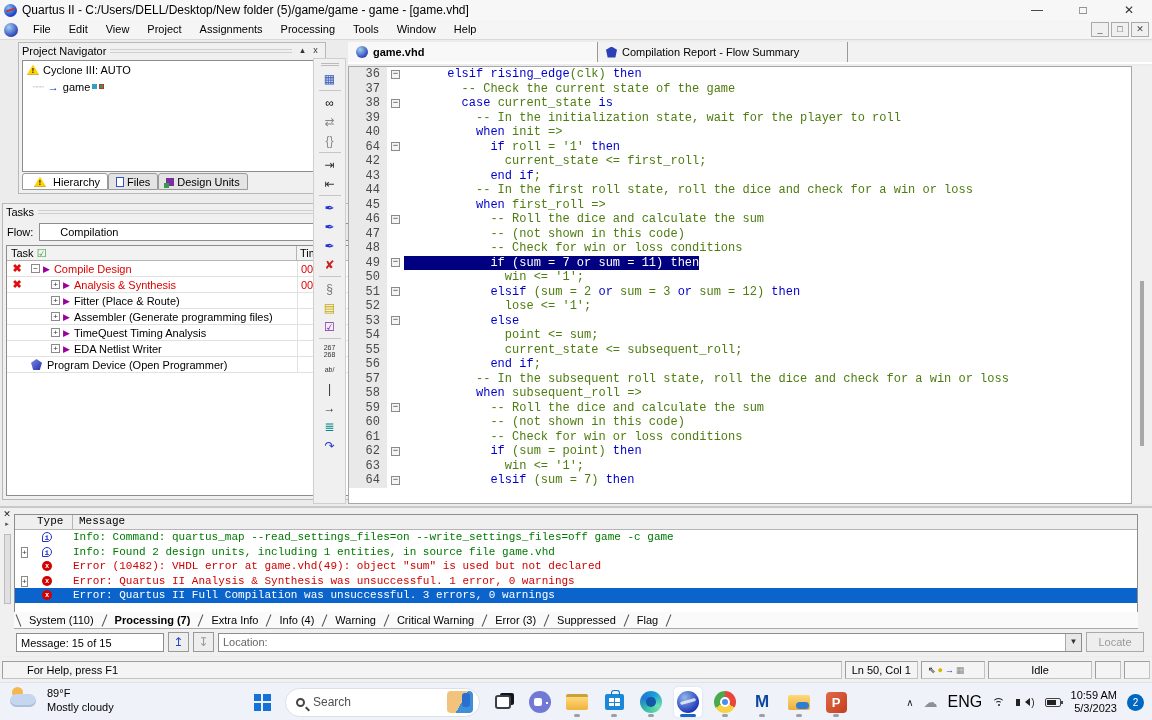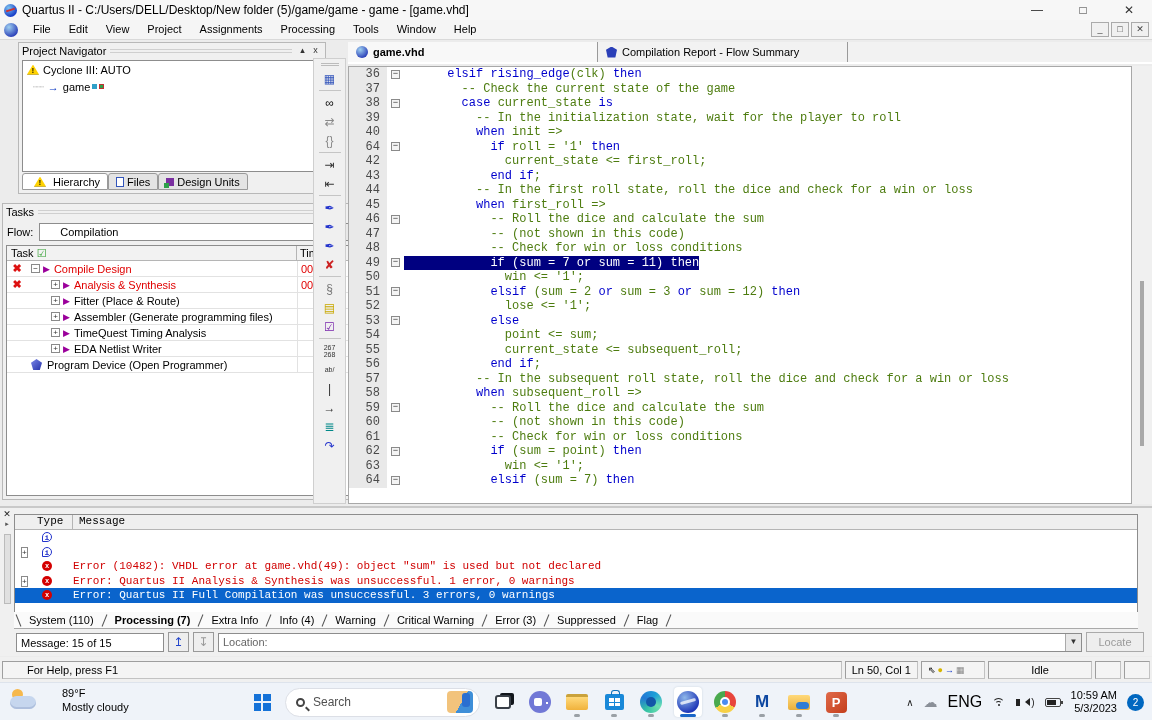--- a/index.html
+++ b/index.html
@@ -134,21 +134,21 @@
   
   #statusbar { position:absolute; left:0; top:657px; width:1152px; height:25px; background:#f0f0f0; display:flex; align-items:center; gap:3px; padding:0 2px; }
   .sb-cell { border:1px solid #c2c2c2; border-top-color:#9e9e9e; border-left-color:#9e9e9e; height:18px; line-height:16px; padding:0 6px; background:#f4f4f4; }
   #sb-help { flex:1;padding-left:24px; }
   #sb-icons { width:64px; display:flex; align-items:center; gap:2px; font-size:9px; }
   #sb-idle { width:104px; text-align:center; }
   .sb-mini { width:26px; }
 
   
   #taskbar { position:absolute; left:0; top:682px; width:1152px; height:38px; background:#eff3f9; border-top:1px solid #dde3ec; }
-  #weather { position:absolute; left:10px; top:3px; display:flex; align-items:center; gap:22px; }
+  #weather { position:absolute; left:10px; top:3px; display:flex; gap:7px; }
   #weather-ic { width:30px; height:24px; position:relative; }
   #weather-ic::before { content:""; position:absolute; left:2px; top:1px; width:11px; height:11px; border-radius:50%; background:#f6b84c; }
   #weather-ic::after { content:""; position:absolute; left:0px; top:8px; width:26px; height:13px; border-radius:8px; background:#c6d6ee;
     box-shadow:inset 0 -2px 0 #aebfdd; }
   #weather-text { font-size:11px; line-height:14px; }
   #tb-center { position:absolute; left:248px; top:0; height:38px; display:flex; align-items:center; gap:9px; }
   .tb-app { width:28px; height:30px; display:flex; align-items:center; justify-content:center; position:relative; border-radius:4px; }
   .tb-app.open::after { content:""; position:absolute; bottom:0px; left:11px; width:6px; height:3px; border-radius:2px; background:#9aa0a6; }
   .tb-app.active { background:#fff; box-shadow:0 0 2px #c6d0dc; }
   .tb-app.active::after { content:""; position:absolute; bottom:0px; left:6px; width:16px; height:3px; border-radius:2px; background:#1a66c8; }
@@ -434,26 +434,28 @@
     <div id="msg-head">
       <span class="c1">Type</span>
       <span class="c2">Message</span>
     </div>
     <div id="msg-rows">
         <div class="msg-row">
           <span class="exp"></span>
           <span class="mic">
             <span class="info-ic">i</span>
           </span>
+          <span class="mtext m-green">Info: Command: quartus_map --read_settings_files=on --write_settings_files=off game -c game</span>
         </div>
         <div class="msg-row">
           <span class="exp"><span class="expand-box">+</span></span>
           <span class="mic">
             <span class="info-ic">i</span>
           </span>
+          <span class="mtext m-green">Info: Found 2 design units, including 1 entities, in source file game.vhd</span>
         </div>
         <div class="msg-row">
           <span class="exp"></span>
           <span class="mic">
             <span class="err-ic">x</span>
           </span>
           <span class="mtext m-red">Error (10482): VHDL error at game.vhd(49): object "sum" is used but not declared</span>
         </div>
         <div class="msg-row">
           <span class="exp"><span class="expand-box">+</span></span>

